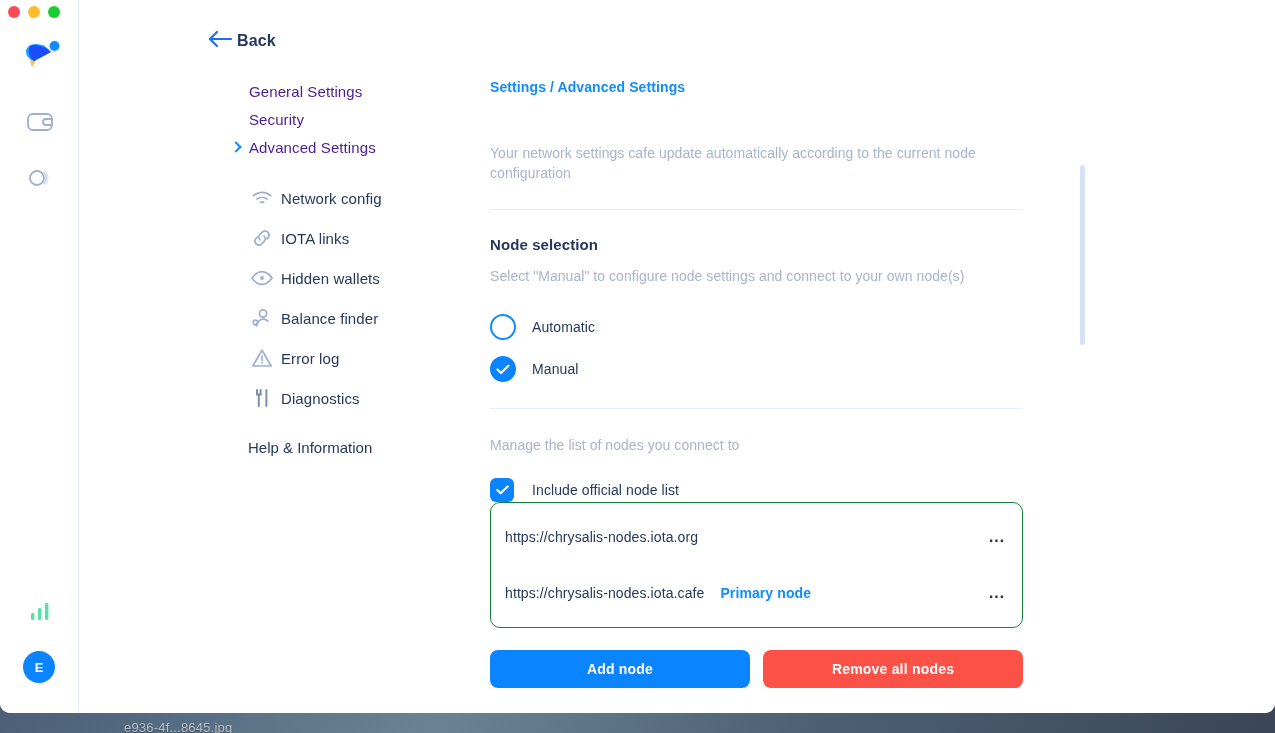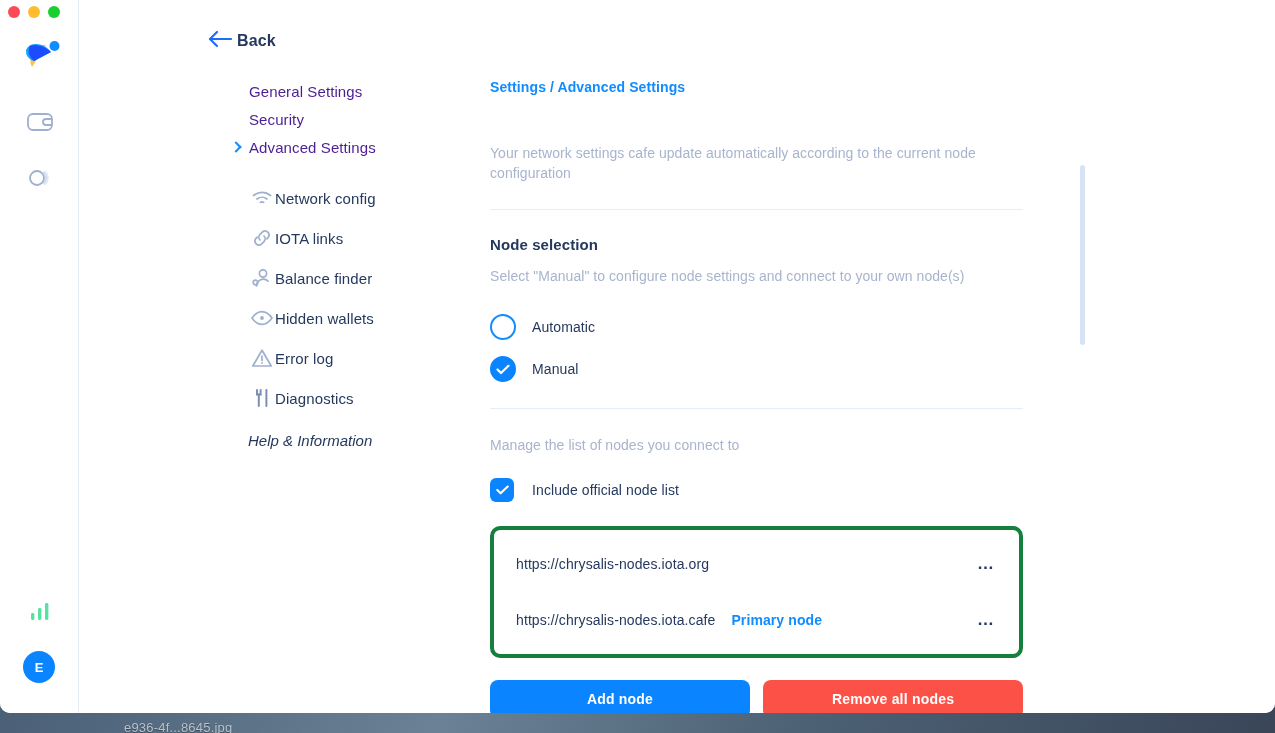--- a/index.html
+++ b/index.html
@@ -88,30 +88,30 @@
     letter-spacing: .1px;
   }
   .nav-top-item.has-caret::before {
     content: ""; position: absolute; left: 3px; top: 9px;
     width: 6px; height: 6px;
     border-right: 2px solid #108cff; border-top: 2px solid #108cff;
     transform: rotate(45deg);
   }
   .nav-sub-list { margin-top: 16px; }
   .nav-sub-item {
-    display: flex; align-items: center; gap: 0;
+    display: flex; align-items: center; gap: 6px;
     height: 40px; padding-left: 20px; cursor: pointer;
   }
   .nav-sub-item .nav-label {
     font-size: 15px; color: #25395f; letter-spacing: .1px;
   }
   .nav-sub-icon { width: 26px; height: 26px; display: flex; align-items: center; justify-content: center; flex: 0 0 26px; }
   #nav-help {
-    margin-top: 12px; padding-left: 19px;
-    font-size: 15px; color: #25395f; line-height: 22px; cursor: pointer; font-style: italic;
+    margin-top: 19px; padding-left: 19px;
+    font-size: 15px; color: #25395f; line-height: 22px; cursor: pointer;
   }
 
   
   #content { position: absolute; left: 411px; top: 78px; width: 533px; }
   #breadcrumb {
     font-size: 14px; font-weight: 700; color: #108cff; letter-spacing: .1px;
     cursor: pointer; display: inline-block;
   }
   .muted {
     font-size: 14px; color: #a8b4cd; line-height: 20px; letter-spacing: .05px;
@@ -132,23 +132,23 @@
   .radio-label { font-size: 14px; color: #25395f; letter-spacing: .1px; }
 
   .checkbox-row { display: flex; align-items: center; gap: 18px; cursor: pointer; }
   .checkbox {
     width: 24px; height: 24px; border-radius: 6px; background: #0a84ff;
     flex: 0 0 24px; display: flex; align-items: center; justify-content: center;
   }
   .checkbox-label { font-size: 14px; color: #25395f; letter-spacing: .1px; }
 
   #node-list {
-    margin-top: 24px; width: 533px;
-    border: 4px solid #15803d; border-radius: 10px;
-    background: #fff; padding: 6px 8px;
+    width: 533px;
+    border: 1px solid #15803d; border-radius: 10px;
+    background: #fff; padding: 6px 0;
   }
   .node-row {
     height: 56px; display: flex; align-items: center;
     padding: 0 14px 0 14px; gap: 16px;
   }
   .node-url { font-size: 14px; color: #25395f; letter-spacing: .1px; }
   .node-tag { font-size: 14px; font-weight: 700; color: #108cff; letter-spacing: .1px; cursor: pointer; }
   .node-menu {
     margin-left: auto; cursor: pointer; color: #25395f;
     font-size: 17px; line-height: 10px; letter-spacing: 1px; font-weight: 700;
@@ -266,37 +266,37 @@
             <svg width="22" height="22" viewBox="0 0 22 22" fill="none" stroke="#9eb0d0" stroke-width="1.7" stroke-linecap="round">
               <path d="M9 13 a4 4 0 0 1 0 -5.6 l2.6 -2.6 a4 4 0 0 1 5.6 5.6 l-1.4 1.4"></path>
               <path d="M13 9 a4 4 0 0 1 0 5.6 l-2.6 2.6 a4 4 0 0 1 -5.6 -5.6 l1.4 -1.4"></path>
             </svg>
           </span>
           <span class="nav-label">IOTA links</span>
         </div>
 
         <div class="nav-sub-item">
           <span class="nav-sub-icon">
+            <svg width="24" height="18" viewBox="0 0 24 18" fill="none" stroke="#9eb0d0" stroke-width="1.7">
+              <path d="M2 9 C5.5 4 8.8 2.6 12 2.6 C15.2 2.6 18.5 4 22 9 C18.5 14 15.2 15.4 12 15.4 C8.8 15.4 5.5 14 2 9z"></path>
+              <circle cx="12" cy="9" r="1.9" fill="#9eb0d0" stroke="none"></circle>
+            </svg>
+          </span>
+          <span class="nav-label">Hidden wallets</span>
+        </div>
+
+        <div class="nav-sub-item">
+          <span class="nav-sub-icon">
             <svg width="22" height="22" viewBox="0 0 22 22" fill="none" stroke="#9eb0d0" stroke-width="1.7" stroke-linecap="round">
               <circle cx="12" cy="6.5" r="3.6"></circle>
               <path d="M5.5 19 a6.8 6.8 0 0 1 11.5 -4.9"></path>
               <circle cx="4.5" cy="15.5" r="2.3"></circle>
             </svg>
           </span>
           <span class="nav-label">Balance finder</span>
-        </div>
-
-        <div class="nav-sub-item">
-          <span class="nav-sub-icon">
-            <svg width="24" height="18" viewBox="0 0 24 18" fill="none" stroke="#9eb0d0" stroke-width="1.7">
-              <path d="M2 9 C5.5 4 8.8 2.6 12 2.6 C15.2 2.6 18.5 4 22 9 C18.5 14 15.2 15.4 12 15.4 C8.8 15.4 5.5 14 2 9z"></path>
-              <circle cx="12" cy="9" r="1.9" fill="#9eb0d0" stroke="none"></circle>
-            </svg>
-          </span>
-          <span class="nav-label">Hidden wallets</span>
         </div>
 
         <div class="nav-sub-item">
           <span class="nav-sub-icon">
             <svg width="22" height="20" viewBox="0 0 22 20" fill="none" stroke="#9eb0d0" stroke-width="1.7" stroke-linejoin="round" stroke-linecap="round">
               <path d="M11 2.2 L20.2 18 L1.8 18 z"></path>
               <path d="M11 8 V12.4"></path>
                 <circle cx="11" cy="15" r=".9" fill="#9eb0d0" stroke="none"></circle>
             </svg>
           </span>

